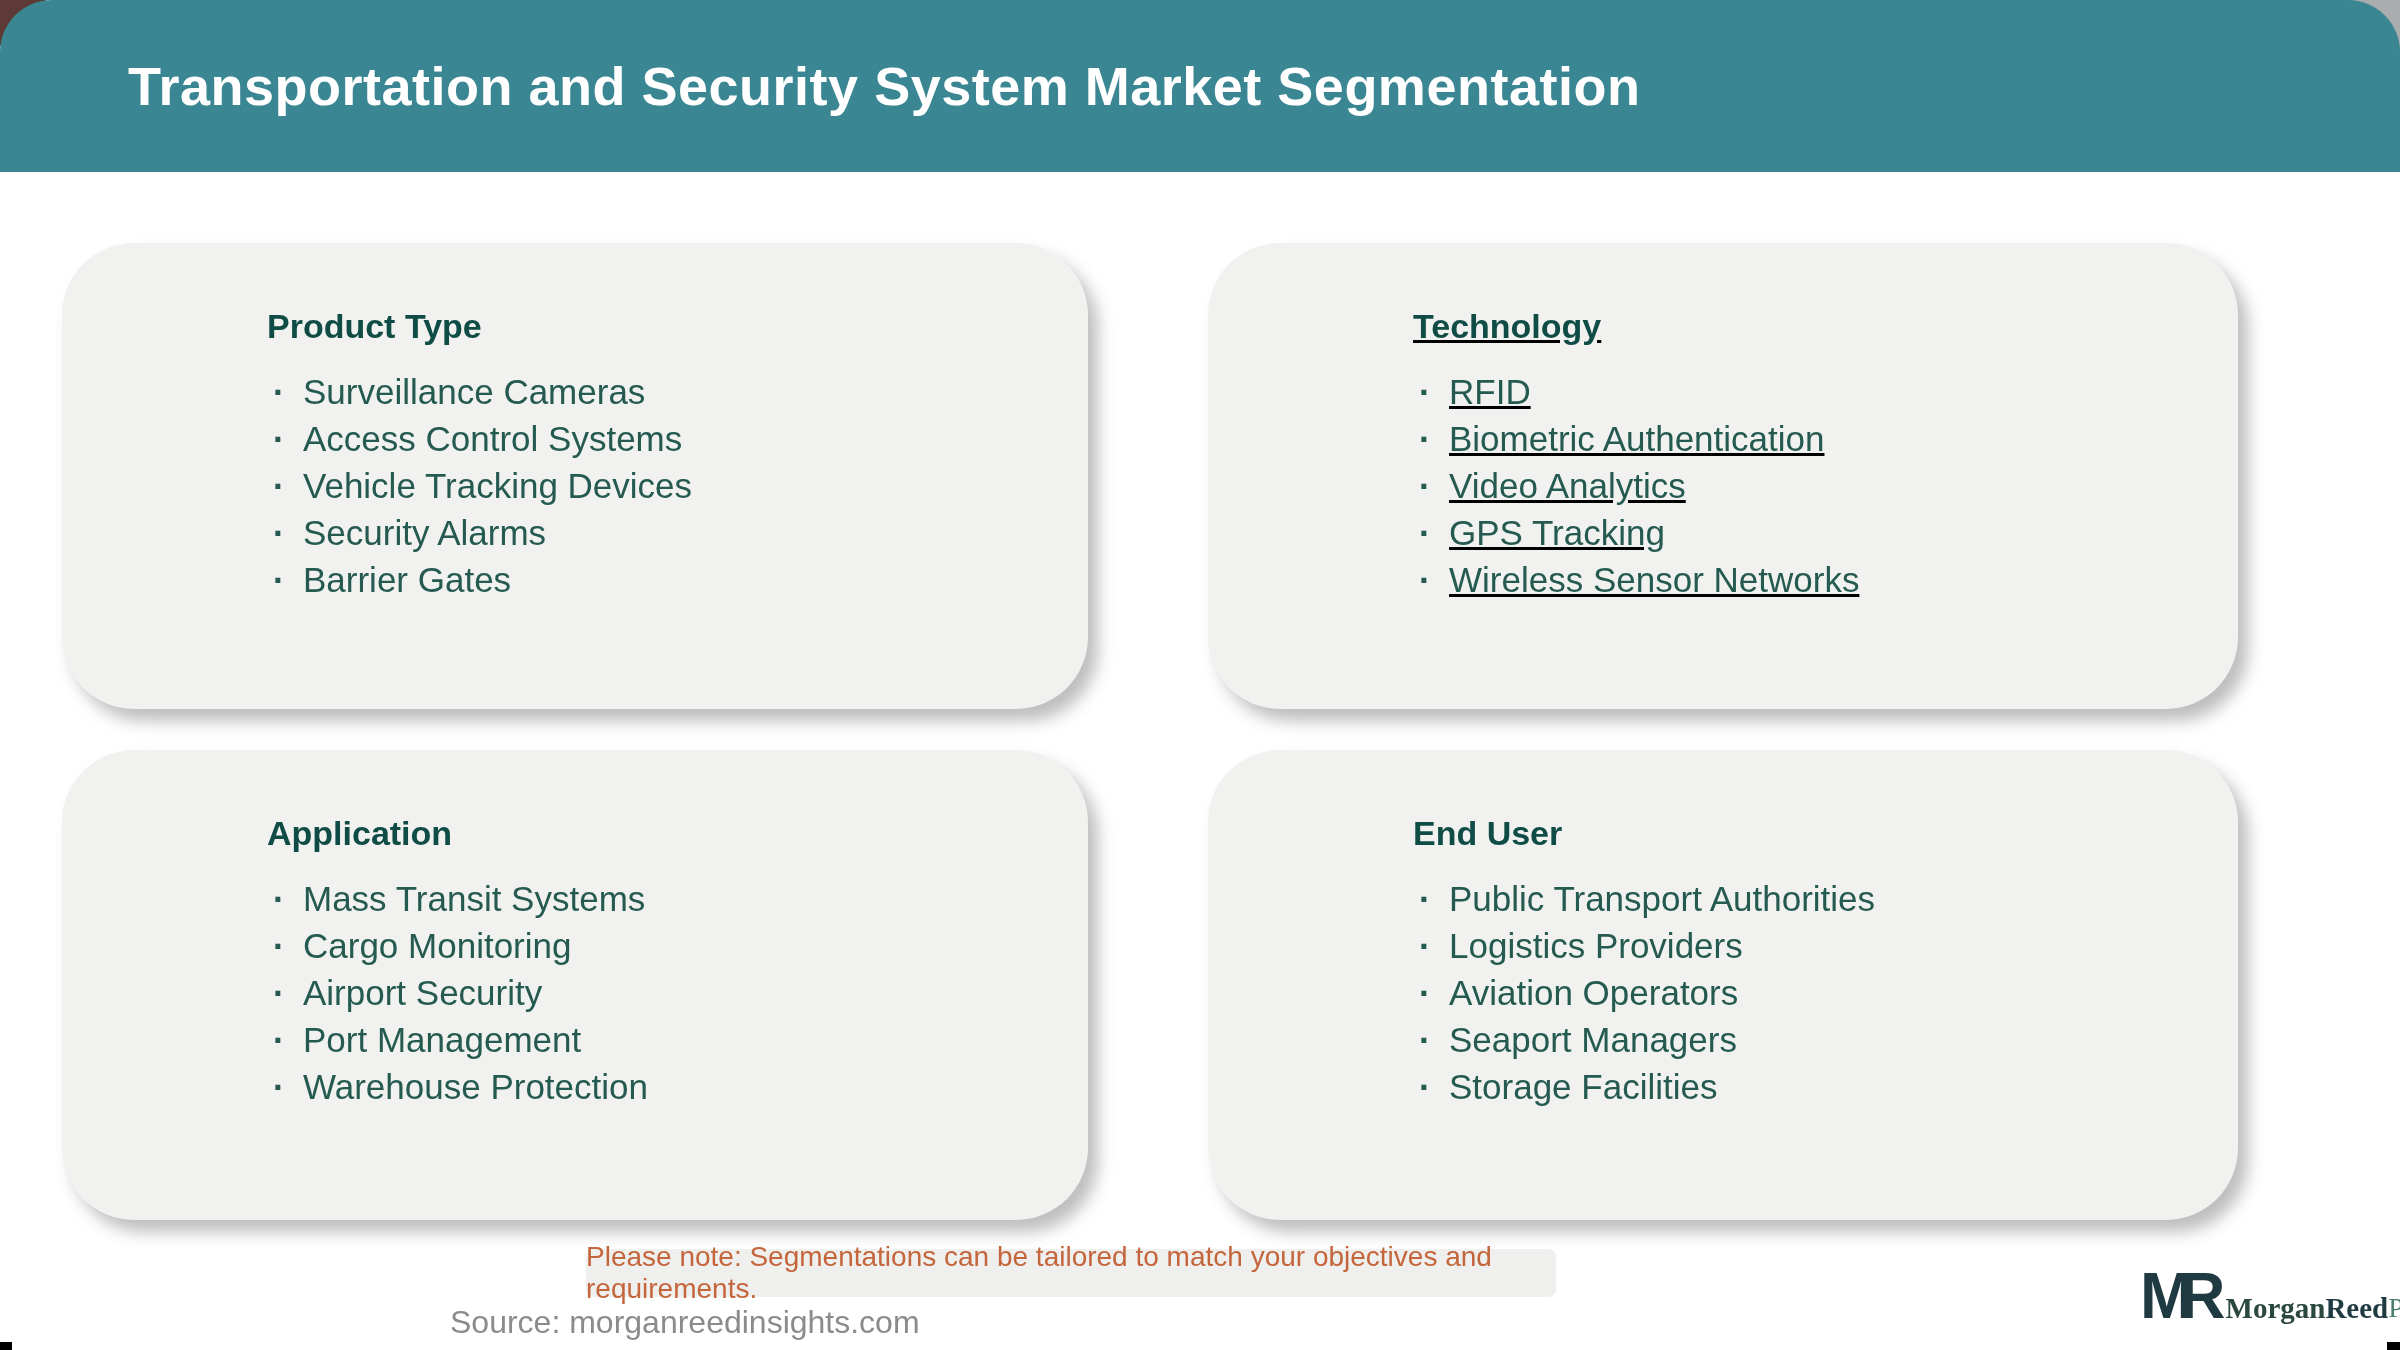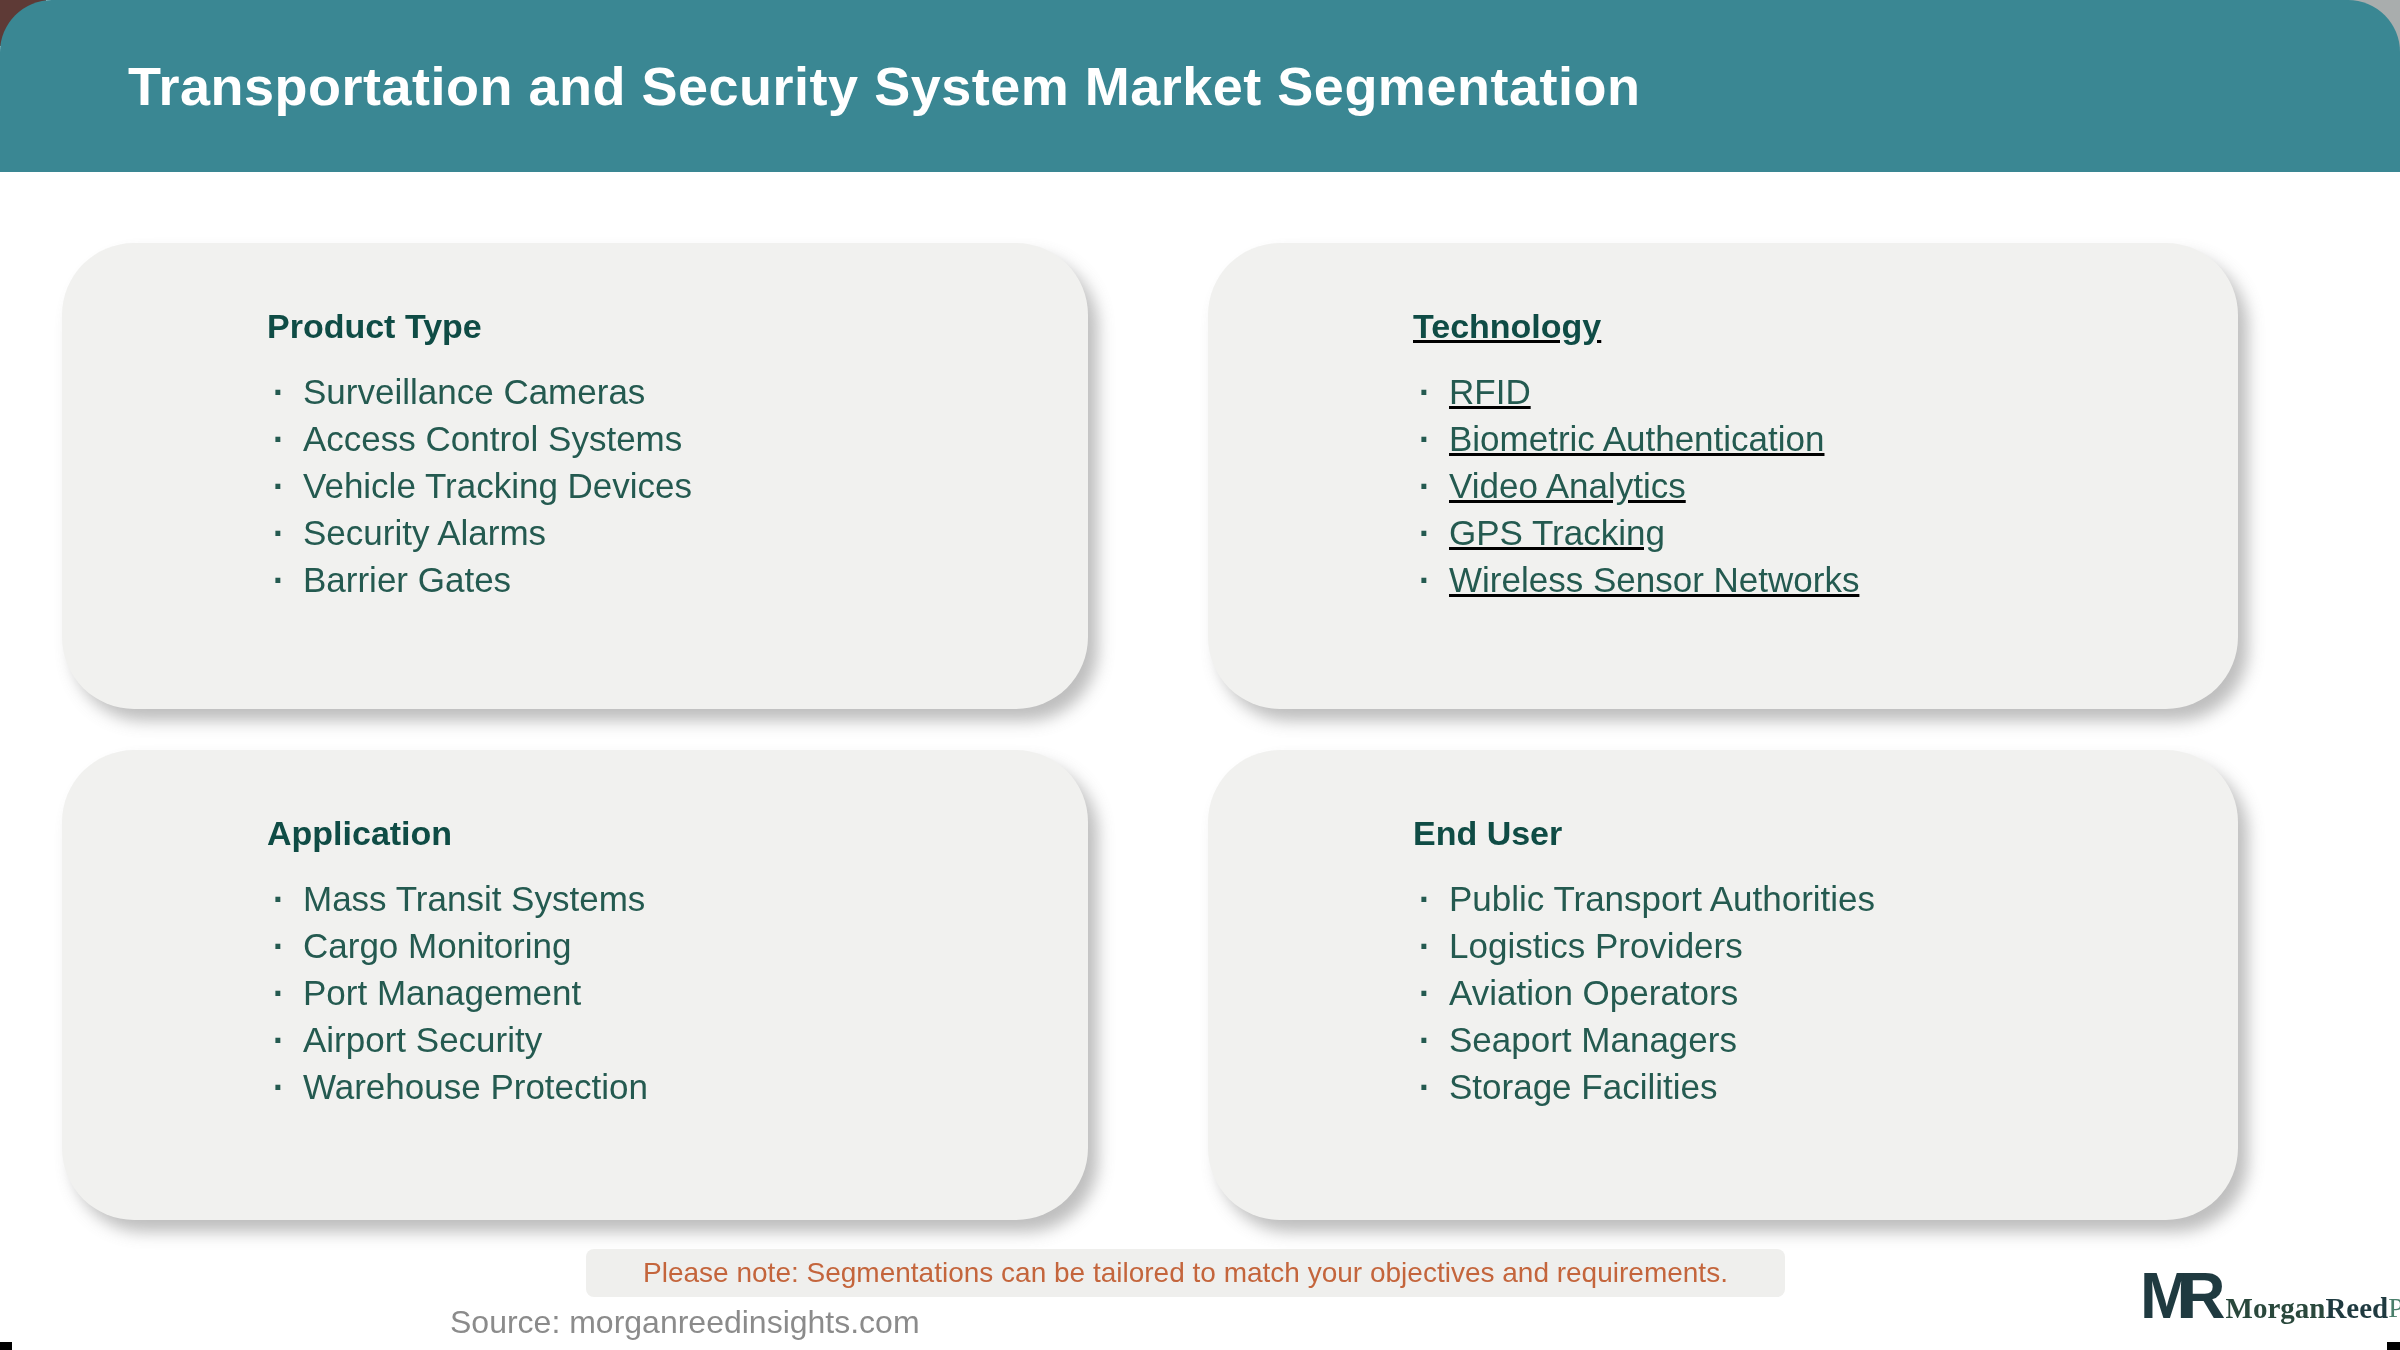--- a/index.html
+++ b/index.html
@@ -80,21 +80,21 @@
     white-space:nowrap;
   }
   .card li::before{
     content:"\00B7";
     position:absolute;
     left:6px;
     font-weight:700;
   }
   
   .note{
-    position:absolute;left:586px;top:1249px;width:1199px;height:48px;
+    position:absolute;left:586px;top:1249px;width:970px;height:48px;
     background:var(--note-bg);
     border-radius:8px;
     display:flex;align-items:center;justify-content:center;
   }
   .note span{
     color:var(--note-orange);
     font-size:28px;
   }
   
   .source{
@@ -167,22 +167,22 @@
       <li>GPS Tracking</li>
       <li>Wireless Sensor Networks</li>
     </ul>
 </section>
 
 <section class="card card-3">
   <h2>Application</h2>
   <ul>
       <li>Mass Transit Systems</li>
       <li>Cargo Monitoring</li>
+      <li>Airport Security</li>
       <li>Port Management</li>
-      <li>Airport Security</li>
       <li>Warehouse Protection</li>
     </ul>
 </section>
 
 <section class="card card-4">
   <h2>End User</h2>
   <ul>
       <li>Public Transport Authorities</li>
       <li>Logistics Providers</li>
       <li>Aviation Operators</li>

